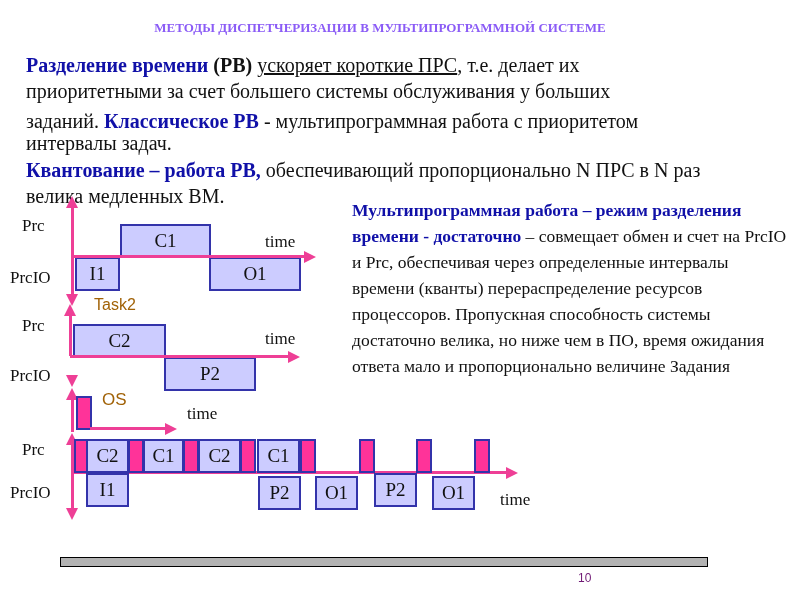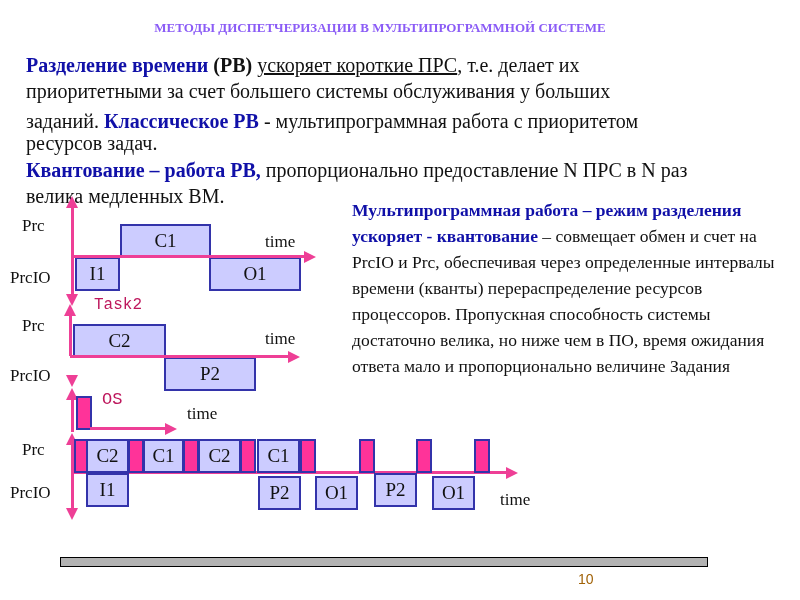--- a/index.html
+++ b/index.html
@@ -15,44 +15,44 @@
   .right-para { left: 352px; top: 197px; width: 440px; font-size: 17.5px; line-height: 26px; }
   .lbl { font-size: 17px; }
   .box { position: absolute; background: #ccccff; border: 2px solid #3333aa; box-sizing: border-box;
          display: flex; align-items: center; justify-content: center; font-size: 19px; }
   .pink { position: absolute; background: #ff3399; border: 2px solid #3333aa; box-sizing: border-box; }
   .hline { position: absolute; height: 3px; background: #ee3f96; }
   .vline { position: absolute; width: 3px; background: #ee3f96; }
   .arrow-r { position: absolute; width: 0; height: 0; border-top: 6px solid transparent; border-bottom: 6px solid transparent; border-left: 12px solid #ee3f96; }
   .arrow-u { position: absolute; width: 0; height: 0; border-left: 6px solid transparent; border-right: 6px solid transparent; border-bottom: 12px solid #ee3f96; }
   .arrow-d { position: absolute; width: 0; height: 0; border-left: 6px solid transparent; border-right: 6px solid transparent; border-top: 12px solid #ee3f96; }
-  .task-lbl { color: #be185d; font-family: Liberation Mono, monospace; font-size: 16px; }
+  .task-lbl { color: #a16207; font-family: Liberation Sans, sans-serif; font-size: 16px; }
   .footer-bar { left: 60px; top: 557px; width: 646px; height: 8px; background: #b3b3b3; border: 1px solid #000; }
-  .page-num { left: 578px; top: 571px; font-family: "Liberation Sans", sans-serif; font-size: 14px; color: #a16207; }
+  .page-num { left: 578px; top: 571px; font-family: "Liberation Sans", sans-serif; font-size: 12px; color: #701a75; }
 </style>
 </head>
 <body>
 
 <div class="abs title">МЕТОДЫ ДИСПЕТЧЕРИЗАЦИИ В МУЛЬТИПРОГРАММНОЙ СИСТЕМЕ</div>
 
 <div class="abs para" style="top:52px;">
   <span class="b-blue">Разделение времени</span><span class="b-dark"> (РВ) </span><span class="u">ускоряет короткие ПРС</span><span>, т.е. делает их</span>
 </div>
 <div class="abs para" style="top:78px;">приоритетными  за  счет большего системы обслуживания у больших</div>
 <div class="abs para" style="top:108px;">
   <span>заданий. </span><span class="b-blue">Классическое РВ</span><span> - мультипрограммная работа с приоритетом</span>
 </div>
-<div class="abs para" style="top:130px;">ресурсов задач.</div>
+<div class="abs para" style="top:130px;">интервалы задач.</div>
 <div class="abs para" style="top:157px;">
-  <span class="b-blue">Квантование – работа РВ,</span><span> пропорционально предоставление N ПРС в N раз</span>
+  <span class="b-blue">Квантование – работа РВ,</span><span> обеспечивающий пропорционально N ПРС в N раз</span>
 </div>
 <div class="abs para" style="top:183px;">велика медленных ВМ.</div>
 
 <div class="abs right-para">
-  <span class="b-blue">Мультипрограммная работа – режим разделения ускоряет - квантование</span><span>  –</span>
+  <span class="b-blue">Мультипрограммная работа – режим разделения времени - достаточно</span><span>  –</span>
   <span>совмещает обмен и счет на PrcIO и Prc, обеспечивая через определенные интервалы времени (кванты) перераспределение ресурсов процессоров. Пропускная способность системы достаточно велика, но ниже чем в ПО, время ожидания ответа мало и пропорционально величине Задания</span>
 </div>
 
 <div>
   <div class="abs lbl" style="left:22px; top:216px;">Prc</div>
   <div class="abs lbl" style="left:10px; top:268px;">PrcIO</div>
   <div class="arrow-u" style="left:66px; top:196px;"></div>
   <div class="vline" style="left:71px; top:206px; height:88px;"></div>
   <div class="arrow-d" style="left:66px; top:294px;"></div>
   <div class="box" style="left:120px; top:224px; width:91px; height:34px;">C1</div>

